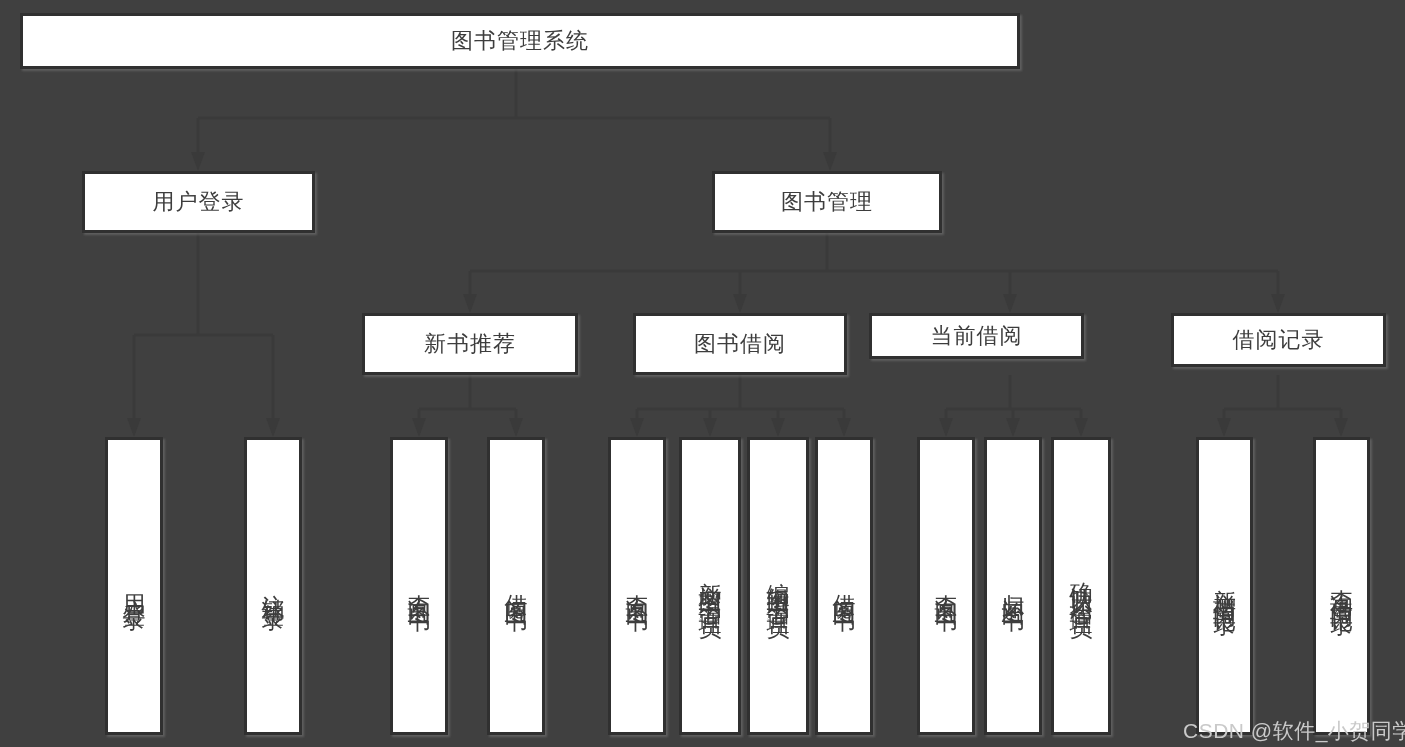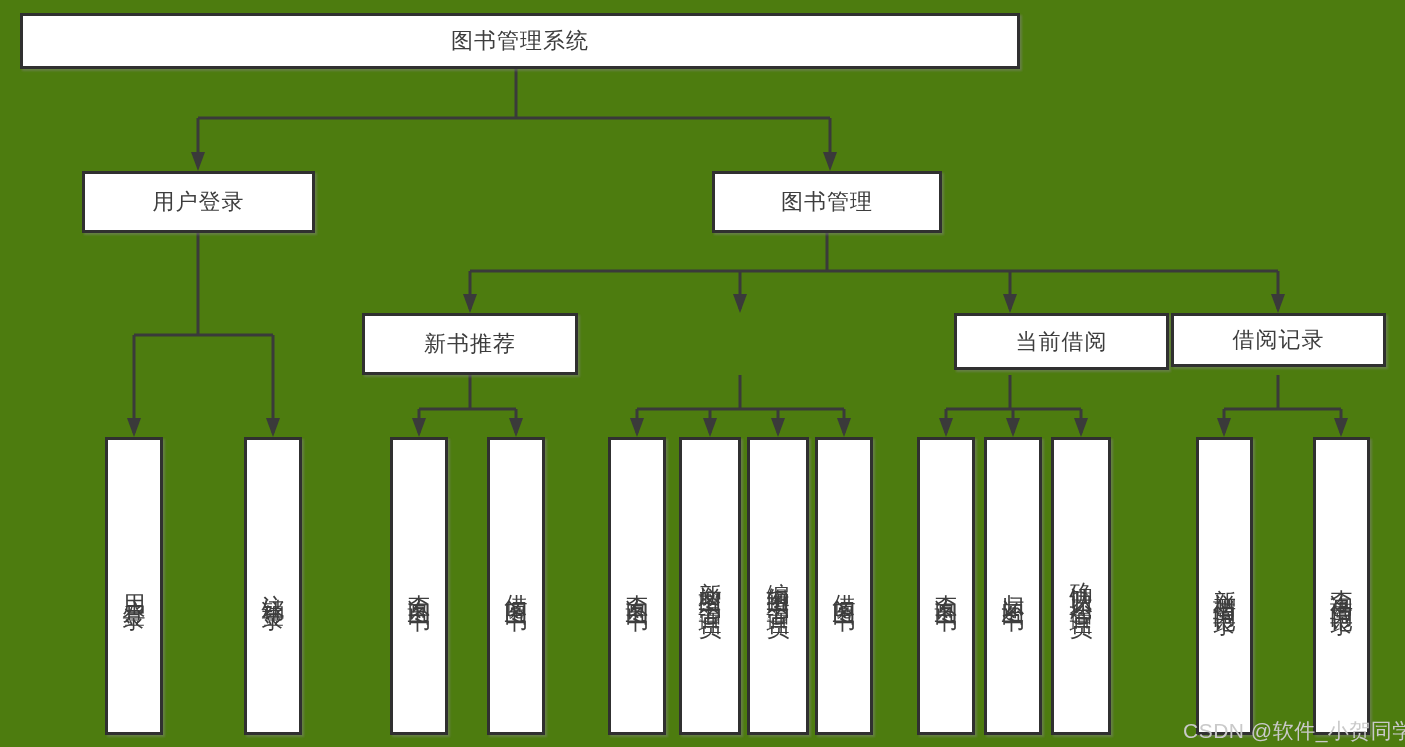--- a/index.html
+++ b/index.html
@@ -1,20 +1,20 @@
 <!DOCTYPE html>
 <html><head>
 <meta charset="utf-8">
 <style>
   html, body { margin: 0; padding: 0; background: #ffffff; }
   #canvas {
     position: relative;
     width: 1405px;
     height: 747px;
-    background: #4d7c0f;
+    background: #404040;
     font-family: "Liberation Sans", "DejaVu Sans", sans-serif;
     overflow: hidden;
   }
   #wires {
     position: absolute;
     left: 0; top: 0;
     z-index: 0;
   }
   .node {
     position: absolute;
@@ -104,21 +104,24 @@
   <div class="node" style="left:82px; top:171px; width:233px; height:62px">
     <span class="hlbl">用户登录</span>
   </div>
   <div class="node" style="left:712px; top:171px; width:230px; height:62px">
     <span class="hlbl">图书管理</span>
   </div>
 
   <div class="node" style="left:362px; top:313px; width:216px; height:62px">
     <span class="hlbl">新书推荐</span>
   </div>
-  <div class="node" style="left:954px; top:313px; width:215px; height:57px">
+  <div class="node" style="left:633px; top:313px; width:214px; height:62px">
+    <span class="hlbl">图书借阅</span>
+  </div>
+  <div class="node" style="left:869px; top:313px; width:215px; height:46px">
     <span class="hlbl">当前借阅</span>
   </div>
   <div class="node" style="left:1171px; top:313px; width:215px; height:54px">
     <span class="hlbl">借阅记录</span>
   </div>
 
   <div class="node" style="left:105px; top:437px; width:58px; height:298px">
     <span class="vlbl">用户登录</span>
   </div>
   <div class="node" style="left:244px; top:437px; width:58px; height:298px">

